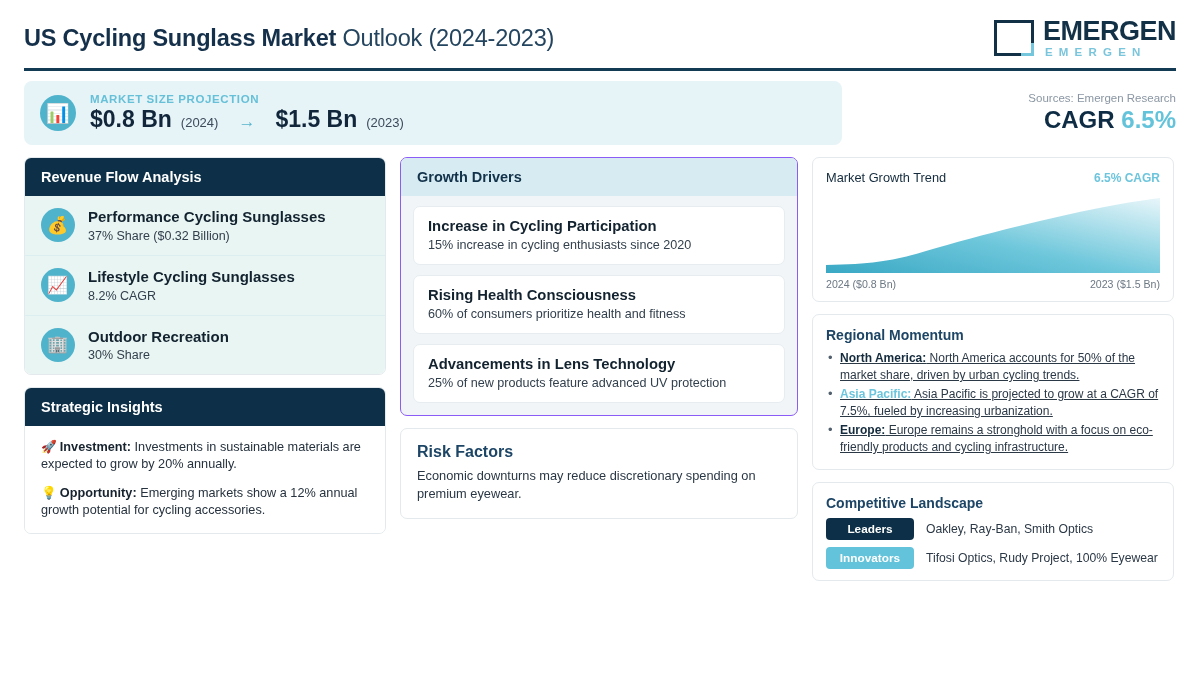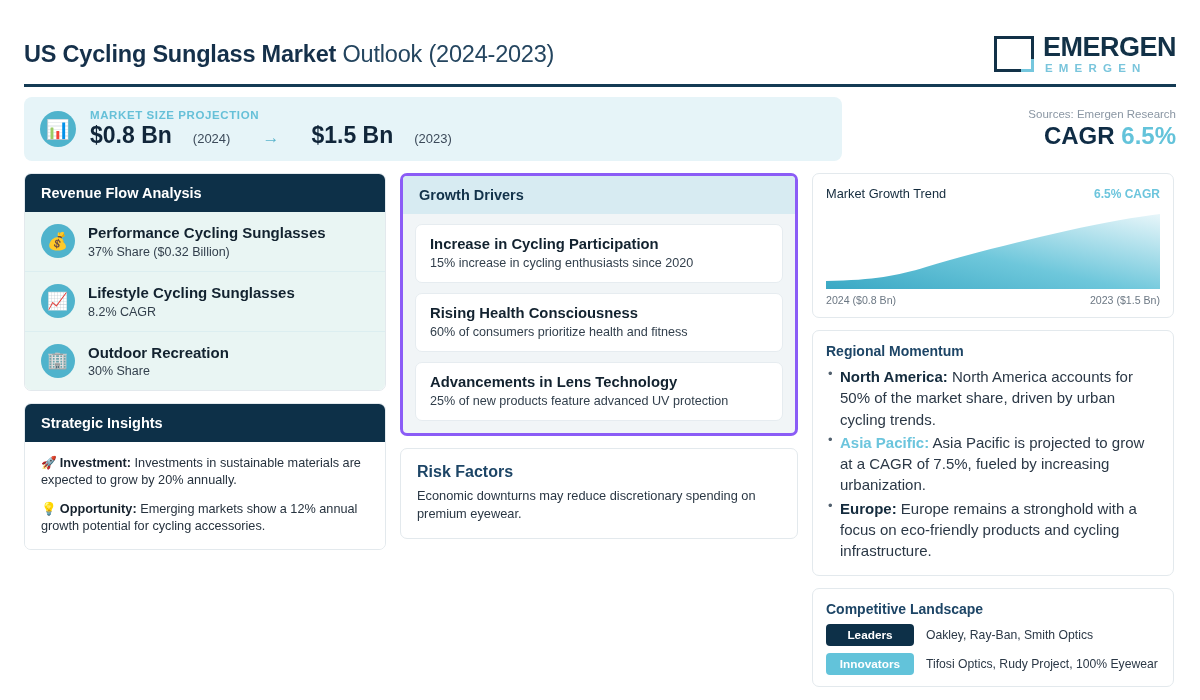--- a/index.html
+++ b/index.html
@@ -4,21 +4,21 @@
 <title>US Cycling Sunglass Market Outlook</title>
 <style>
   * { box-sizing: border-box; margin: 0; padding: 0; }
   html, body {
     width: 1200px; height: 700px;
     background: #ffffff;
     font-family: "Liberation Sans", sans-serif;
     color: #1d2733;
     overflow: hidden;
   }
-  .page { position: relative; width: 1200px; height: 604px; padding: 16px 24px; }
+  .page { position: relative; width: 1200px; height: 604px; padding: 0 24px; }
 
   
   .header {
     display: flex; align-items: center; justify-content: space-between;
     height: 64px; padding-top: 12px;
   }
   .title { font-size: 23.5px; color: #173a56; letter-spacing: -0.2px; white-space: nowrap; }
   .title .strong { font-weight: bold; color: #15304a; }
   .title .light { font-weight: normal; color: #24455f; }
 
@@ -51,21 +51,21 @@
   }
   .banner-icon {
     width: 36px; height: 36px; border-radius: 50%; background: #4fb3cc;
     display: flex; align-items: center; justify-content: center;
     font-size: 19px; margin-right: 14px; flex: 0 0 36px;
   }
   .banner-label {
     font-size: 11.5px; font-weight: bold; color: #66c0d8;
     letter-spacing: 0.6px; margin-bottom: 1px;
   }
-  .banner-figures { display: flex; align-items: baseline; gap: 16px; white-space: nowrap; }
+  .banner-figures { display: flex; align-items: baseline; gap: 4px; white-space: nowrap; }
   .fig-big { font-size: 23px; font-weight: bold; color: #11263a; }
   .fig-year { font-size: 13px; color: #3c4a5a; margin-left: 5px; }
   .fig-arrow { font-size: 17px; color: #5ab4cc; margin: 0 16px; }
 
   .banner-right {
     flex: 1; display: flex; flex-direction: column;
     align-items: flex-end; justify-content: center; padding-left: 18px;
   }
   .sources { font-size: 11.5px; color: #8a96a3; margin-bottom: 2px; }
   .cagr-line { font-size: 24px; font-weight: bold; color: #0f2c45; white-space: nowrap; }
@@ -102,21 +102,21 @@
 
   .insights-body { padding: 13px 16px 14px; background: #ffffff; }
   .insight { font-size: 12.7px; line-height: 1.35; color: #26323e; margin-bottom: 11px; }
   .insight:last-child { margin-bottom: 0; }
   .insight b { color: #16222e; }
   .insight .emo { margin-right: 3px; }
 
   
   .drivers {
     background: #f1f5f7; border-radius: 7px; overflow: hidden;
-    border: 3px solid #8b5cf6;
+    border: 1px solid #8b5cf6;
   }
   .drivers-body { padding: 10px 12px 12px; }
   .driver-card {
     background: #ffffff; border: 1px solid #e6ecf0; border-radius: 7px;
     padding: 11px 14px 12px; margin-bottom: 10px;
   }
   .driver-card:last-child { margin-bottom: 0; }
   .driver-title { font-size: 14.8px; font-weight: bold; color: #12222f; }
   .driver-sub { font-size: 12.6px; color: #33404d; margin-top: 4px; }
 
@@ -140,22 +140,22 @@
   .trend-chart { position: relative; height: 78px; margin-top: 10px; }
   .trend-chart svg { display: block; width: 100%; height: 100%; }
   .trend-axis {
     display: flex; justify-content: space-between;
     font-size: 10.6px; color: #6c7884; margin-top: 5px;
   }
 
   .sec-title { font-size: 14px; font-weight: bold; color: #1d4566; margin-bottom: 7px; }
   .region-list { list-style: none; }
   .region-item {
-    position: relative; font-size: 15px; line-height: 1.42;
-    color: #2b3846; padding-left: 14px; margin-bottom: 2px;
+    position: relative; font-size: 12px; line-height: 1.42;
+    color: #2b3846; padding-left: 14px; margin-bottom: 2px; text-decoration: underline;
   }
   .region-item::before {
     content: "\2022"; position: absolute; left: 2px; top: -1px;
     color: #51606e; font-size: 13px;
   }
   .region-item b { color: #142b3d; }
   .region-item b.accent { color: #6cc5dd; }
 
   .comp-row { display: flex; align-items: center; gap: 12px; margin-top: 7px; }
   .chip {

